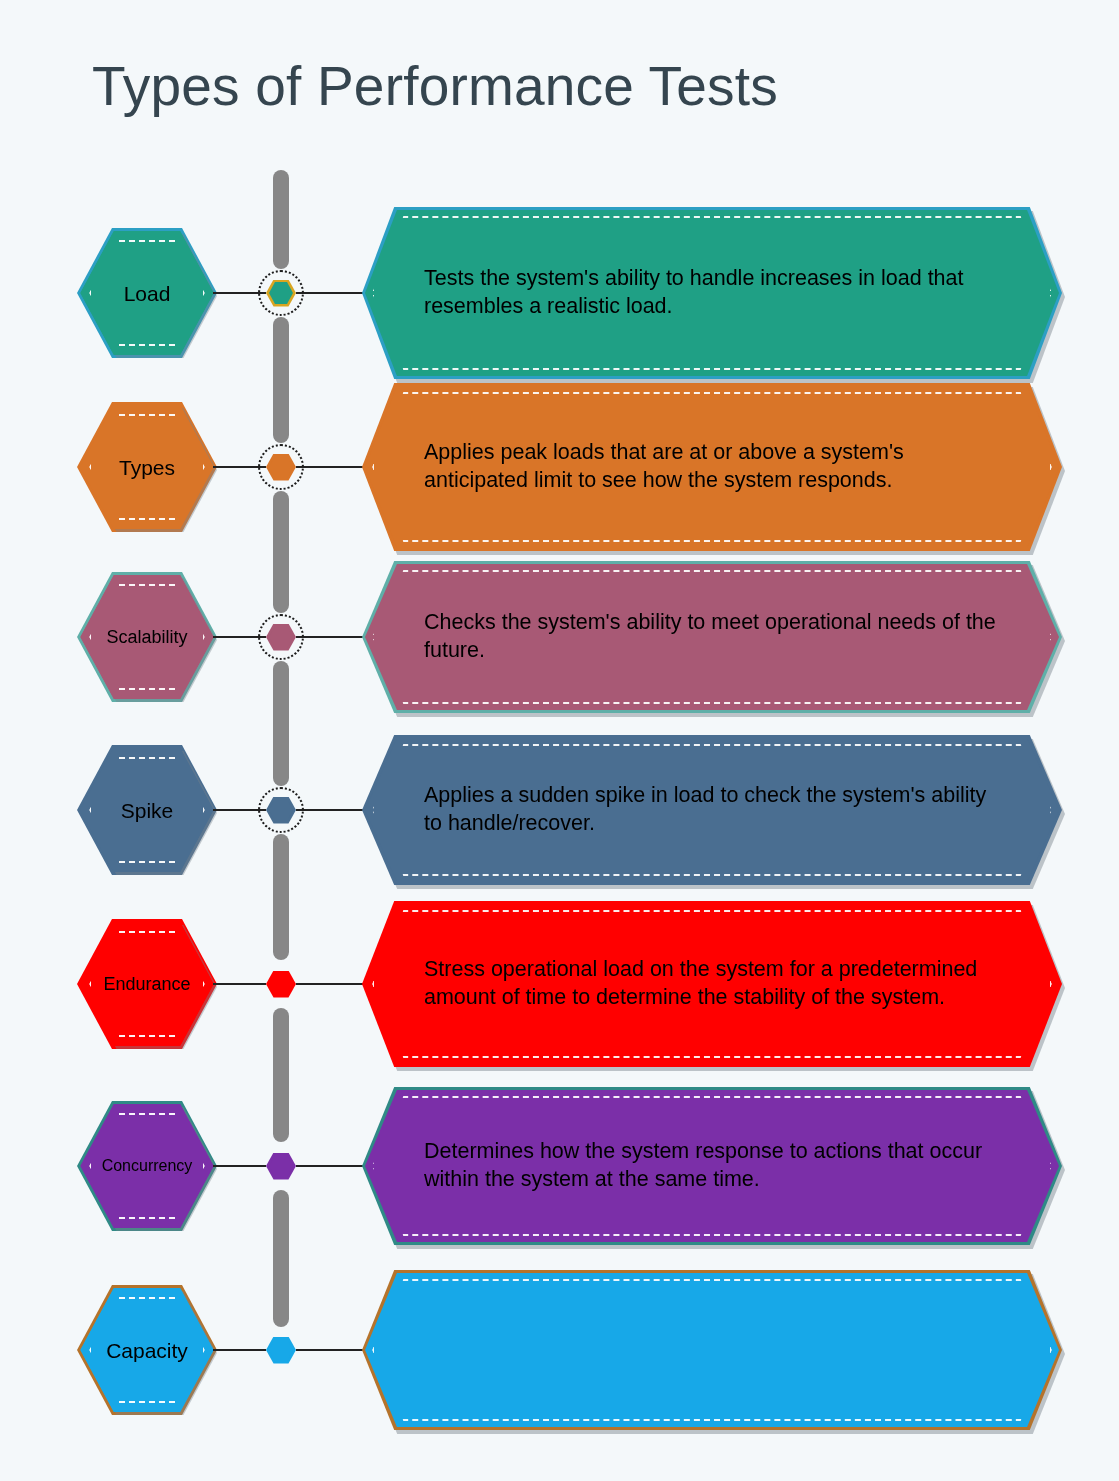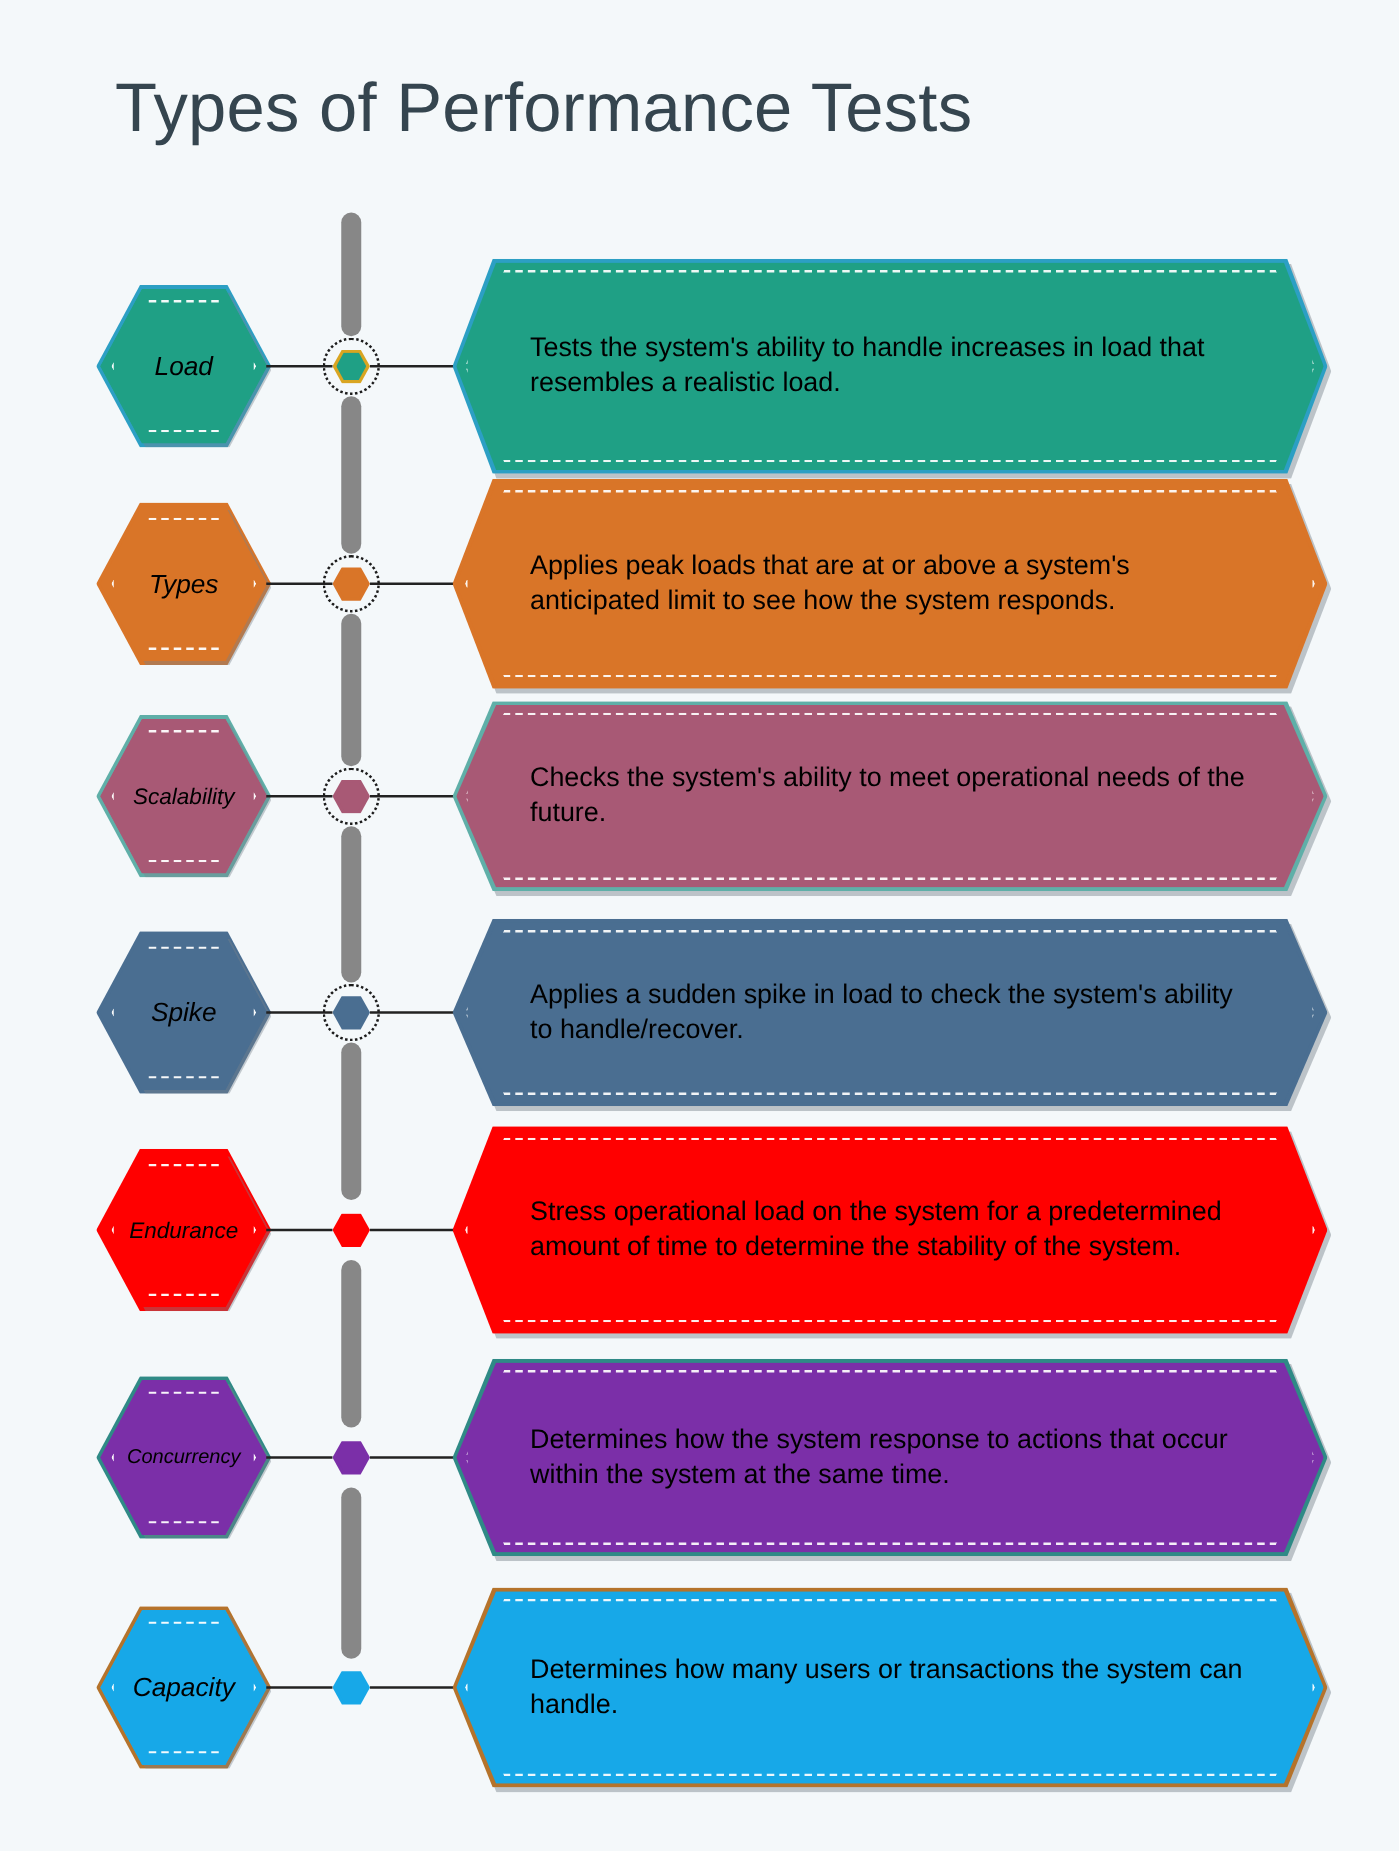--- a/index.html
+++ b/index.html
@@ -65,21 +65,20 @@
   .hex-label {
     position: absolute;
     left: 80px;
     top: -62px;
     width: 134px;
     height: 124px;
     clip-path: polygon(25% 0%, 75% 0%, 100% 50%, 75% 100%, 25% 100%, 0% 50%);
     display: flex;
     align-items: center;
     justify-content: center;
-    font-style: italic;
   }
   .hex-label .hex-fill {
     position: absolute;
     inset: 0;
     clip-path: polygon(25% 0%, 75% 0%, 100% 50%, 75% 100%, 25% 100%, 0% 50%);
   }
   .hex-label .hex-inner-dash {
     position: absolute;
     left: 9px; right: 9px; top: 9px; bottom: 9px;
     clip-path: polygon(25% 0%, 75% 0%, 100% 50%, 75% 100%, 25% 100%, 0% 50%);
@@ -369,18 +368,17 @@
         <div class="conn conn-right"></div>
         <div class="marker-wrap">
           <div class="marker-hex-ring" style="background: rgb(23, 168, 232);"></div>
           <div class="marker-hex" style="background: rgb(23, 168, 232);"></div>
         </div>
         <div class="banner" style="height: 160px; top: -80px;">
           <div class="banner-shadow"></div>
           <div class="banner-shape" style="background: rgb(181, 115, 43);"></div>
           <div class="banner-shape" style="background: rgb(23, 168, 232); inset: 3px;"></div>
           <div class="banner-dash"></div>
-          <div class="banner-text">Determines how many users or transactions the system can handle.</div>
         </div>
       </div>
     </div>
 
 </div>
 
 </body></html>

